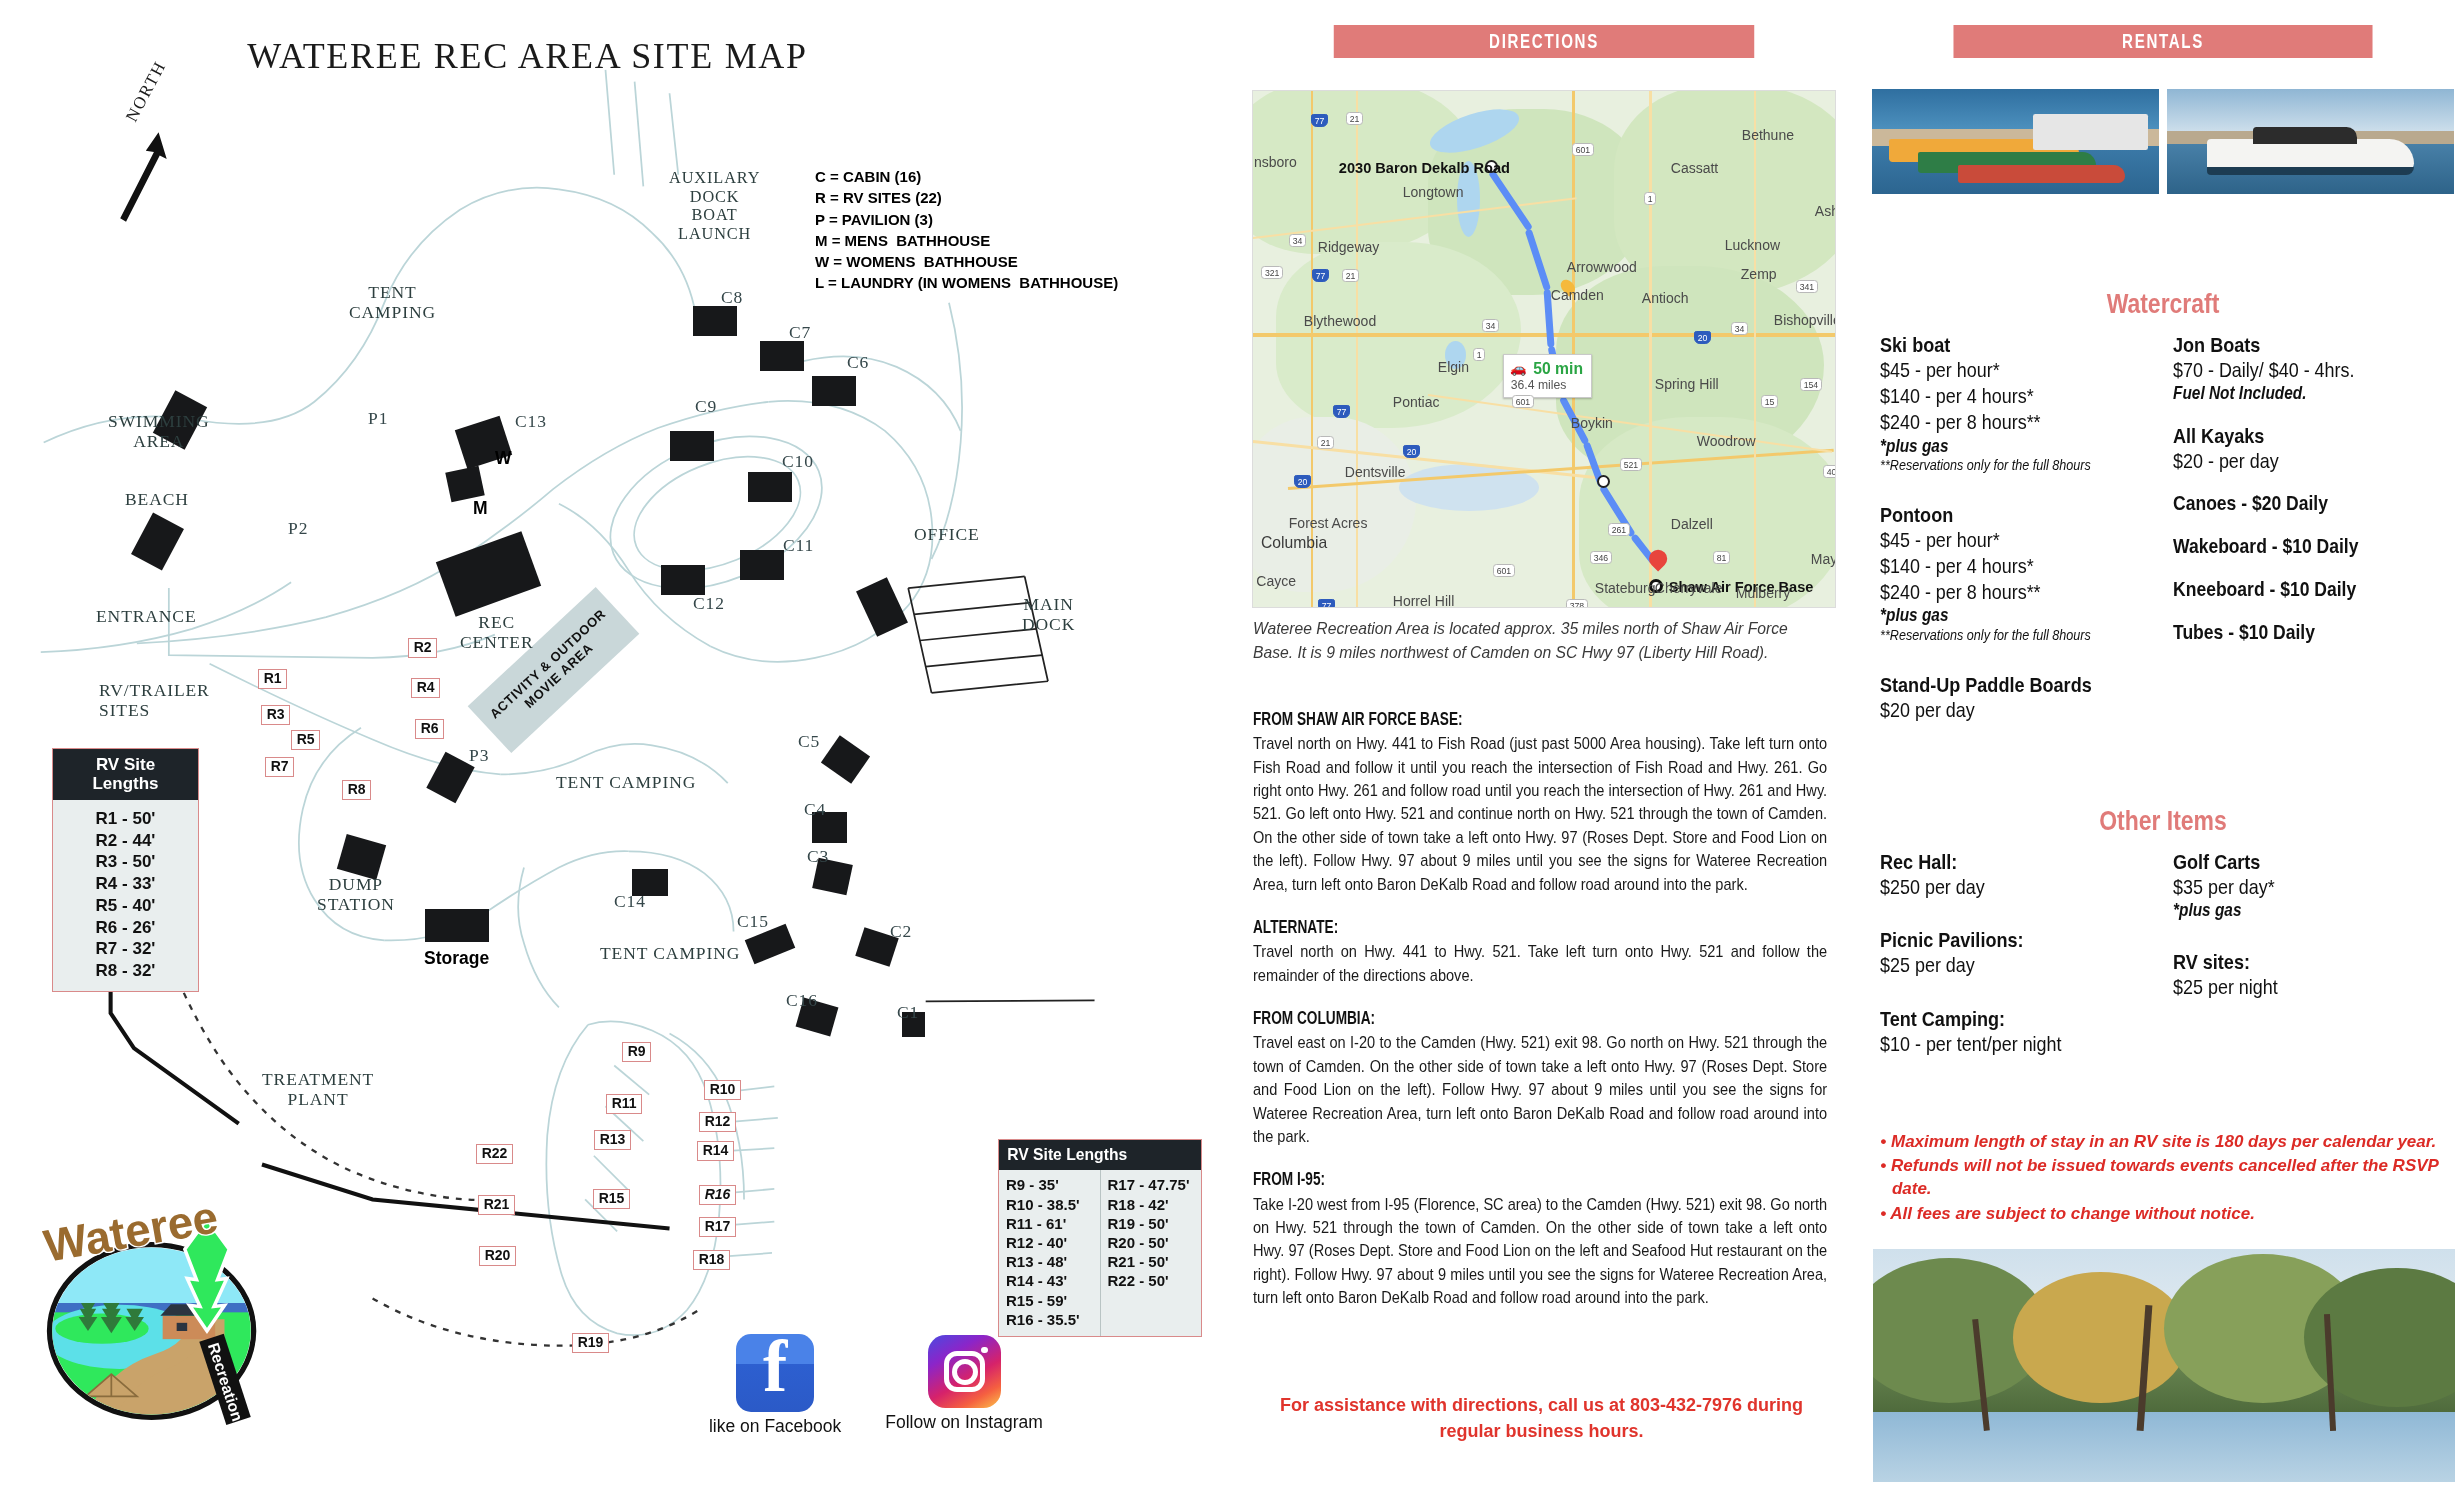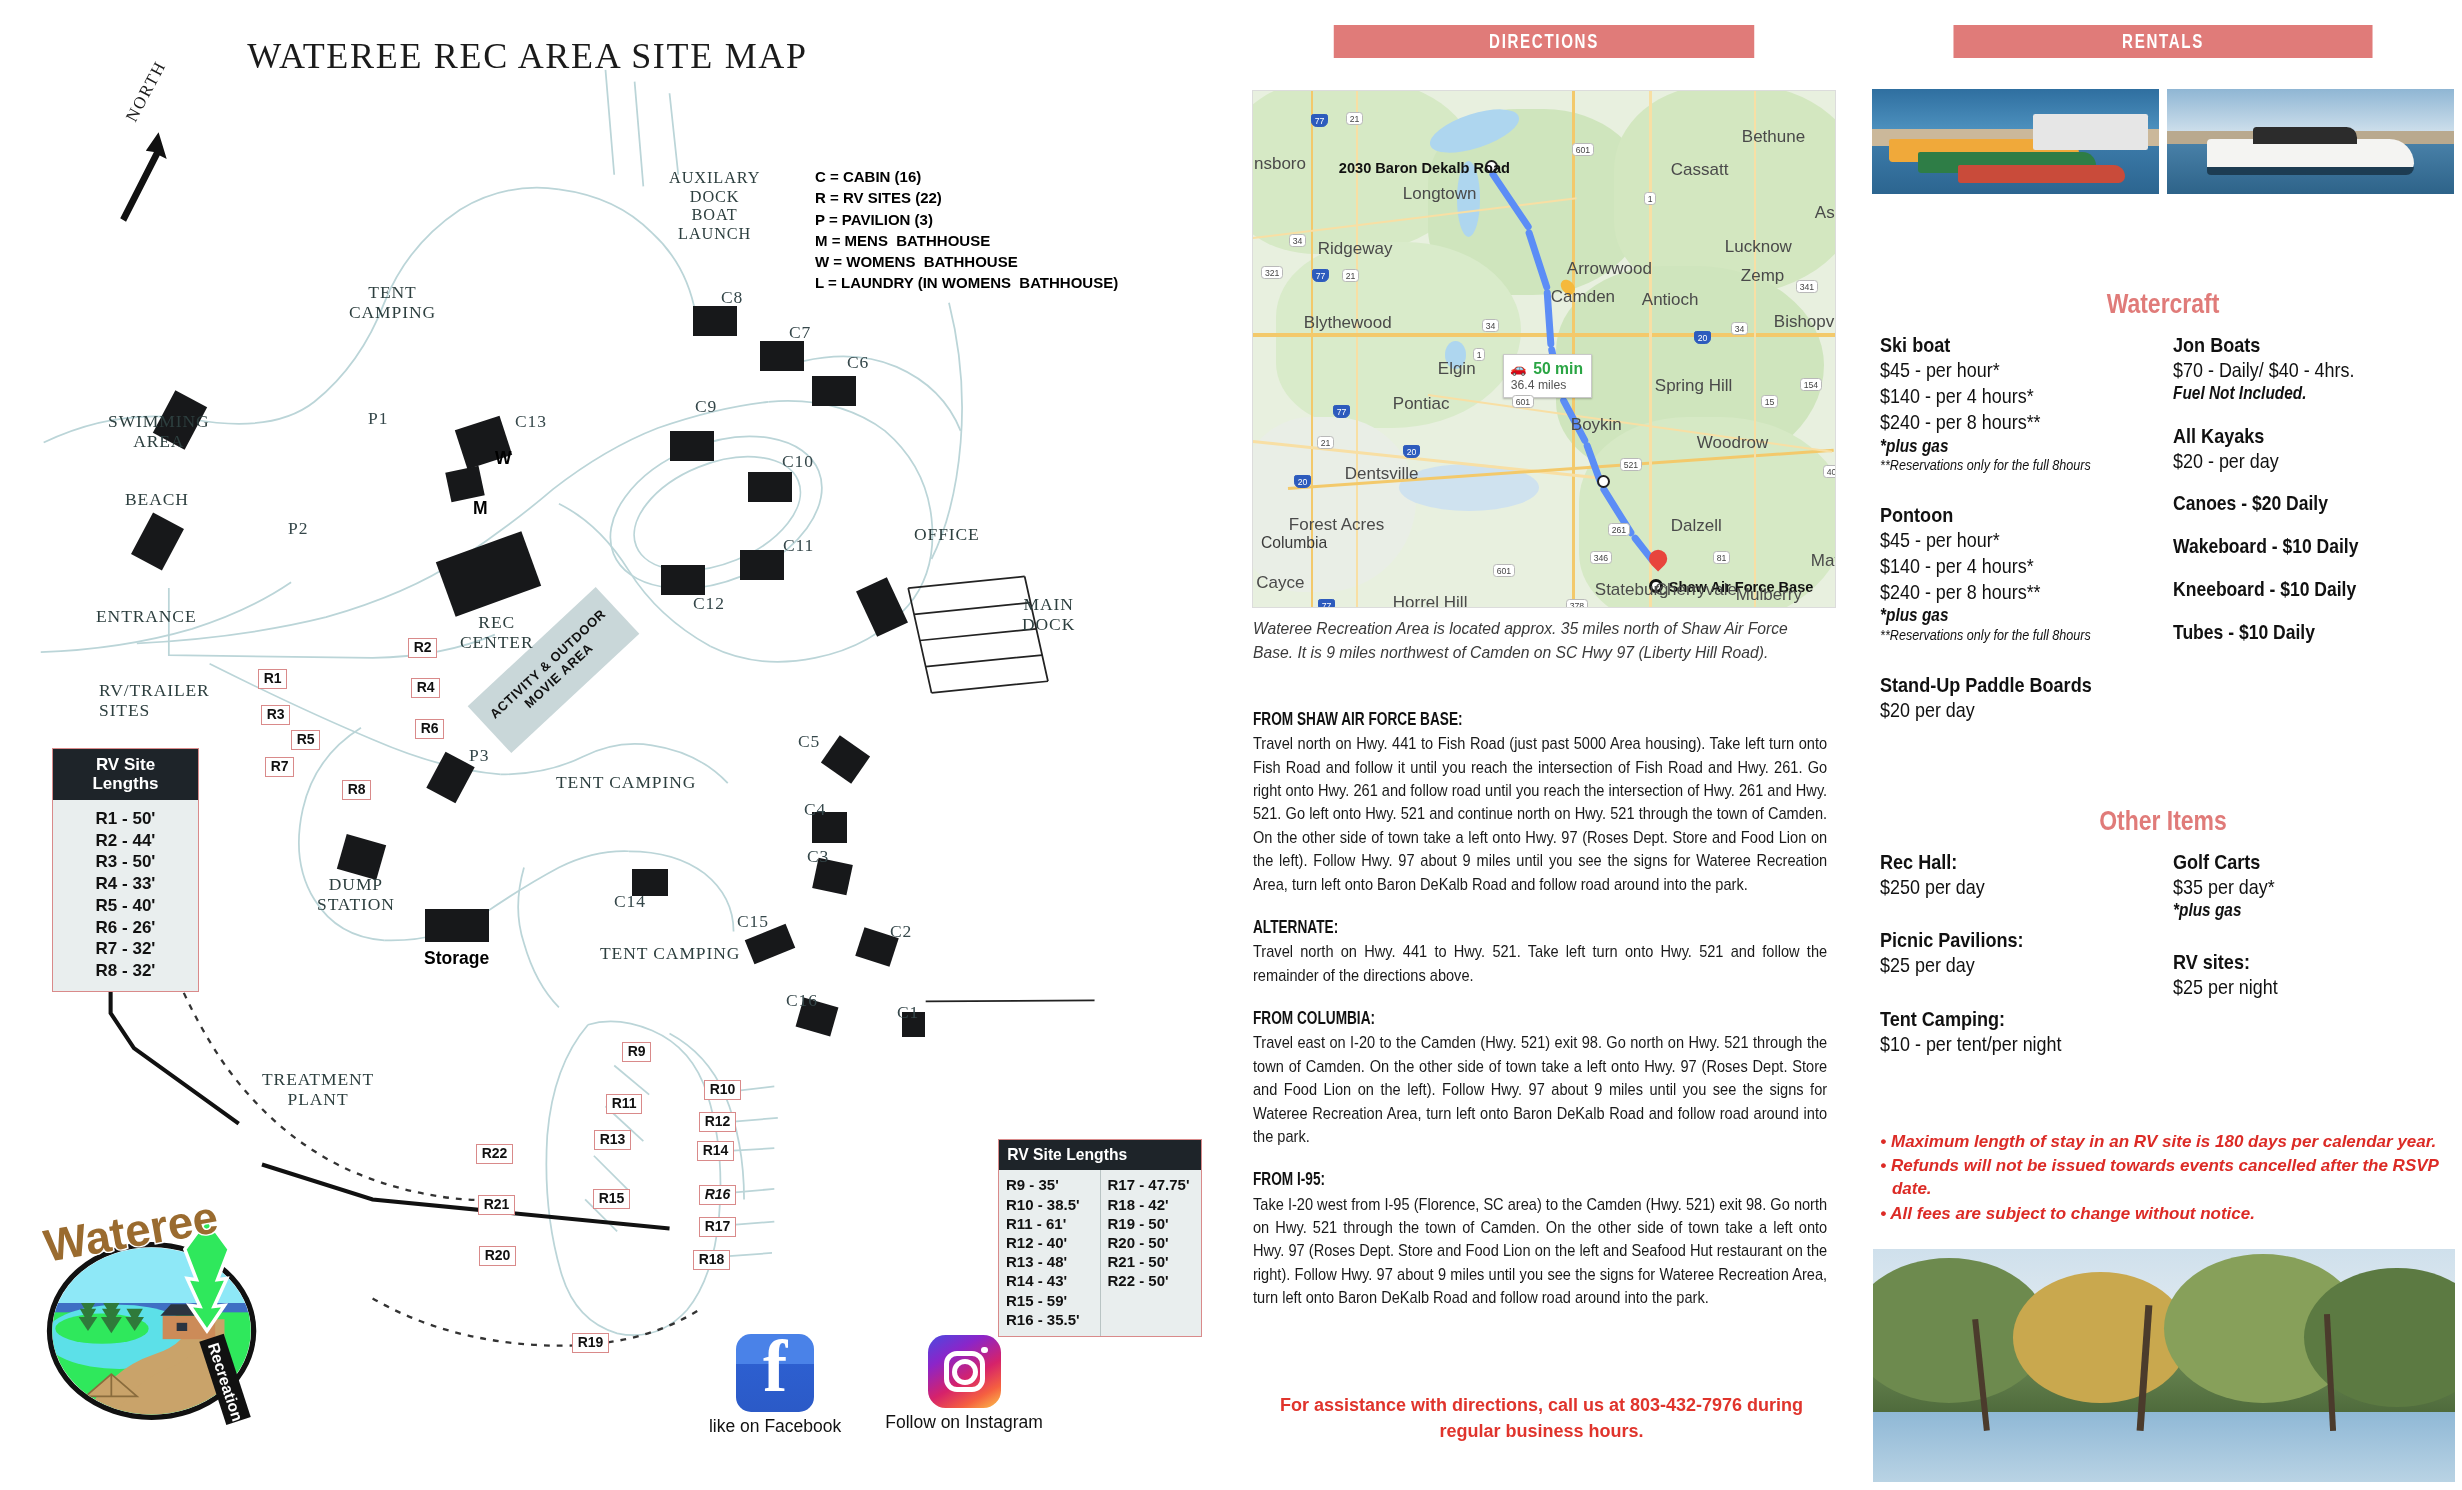--- a/index.html
+++ b/index.html
@@ -146,21 +146,21 @@
 
   .gmap {
     position: absolute; left: 5.8px; top: 90px; width: 584px; height: 518px;
     background: #e8f0df; overflow: hidden; border: 0.6px solid #dcdcdc;
   }
   .gmap .greenblob { position: absolute; background: #cfe5bd; border-radius: 46% 54% 60% 40%; }
   .gmap .water { position: absolute; background: #a9d4ef; border-radius: 50%; }
   .gmap .road { position: absolute; background: #f3c96b; height: 2.9px; transform-origin: left center; }
   .gmap .route { position: absolute; background: #5c8df6; border-radius: 4.1px; transform-origin: left center; }
   .gmap .plabel {
-    position: absolute; font-size: 17px; color: #4a4a4a;
+    position: absolute; font-size: 14px; color: #4a4a4a;
     font-family: "Liberation Sans", sans-serif; white-space: nowrap;
   }
   .gmap .plabel.big { font-size: 15.7px; color: #3a3a3a; }
   .gmap .shield {
     position: absolute; border: 1.2px solid #b9b9b9; background: #fff;
     border-radius: 3.5px; font-size: 8.7px; color: #444; padding: 0.6px 2.9px;
     font-family: "Liberation Sans", sans-serif;
   }
   .gmap .shield.int {
     background: #2d5bbd; color: #fff; border-color: #2d5bbd;

